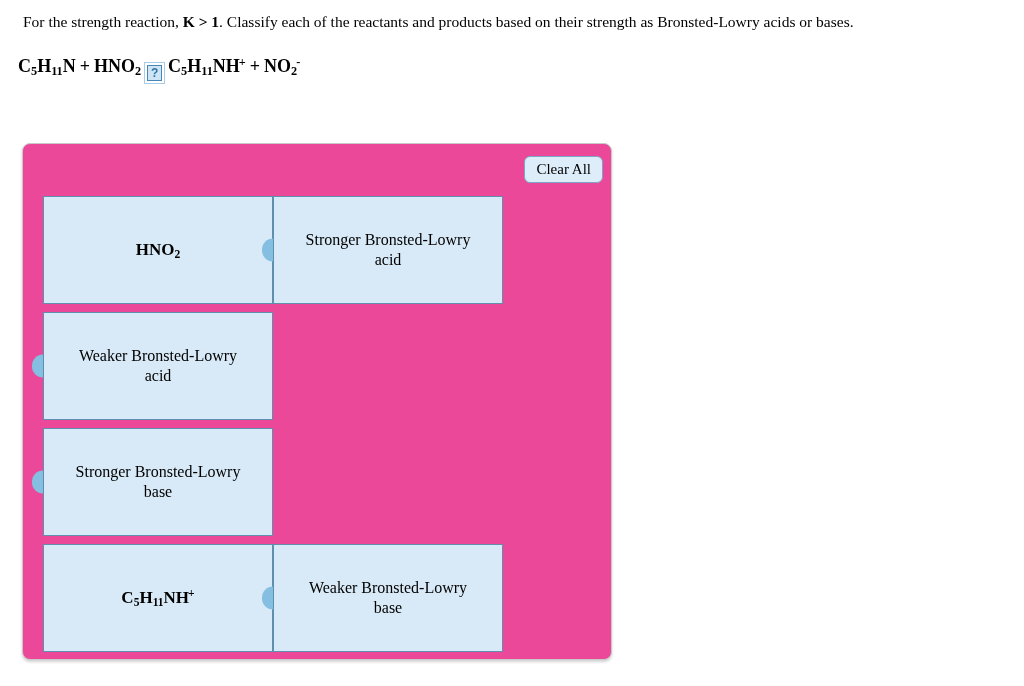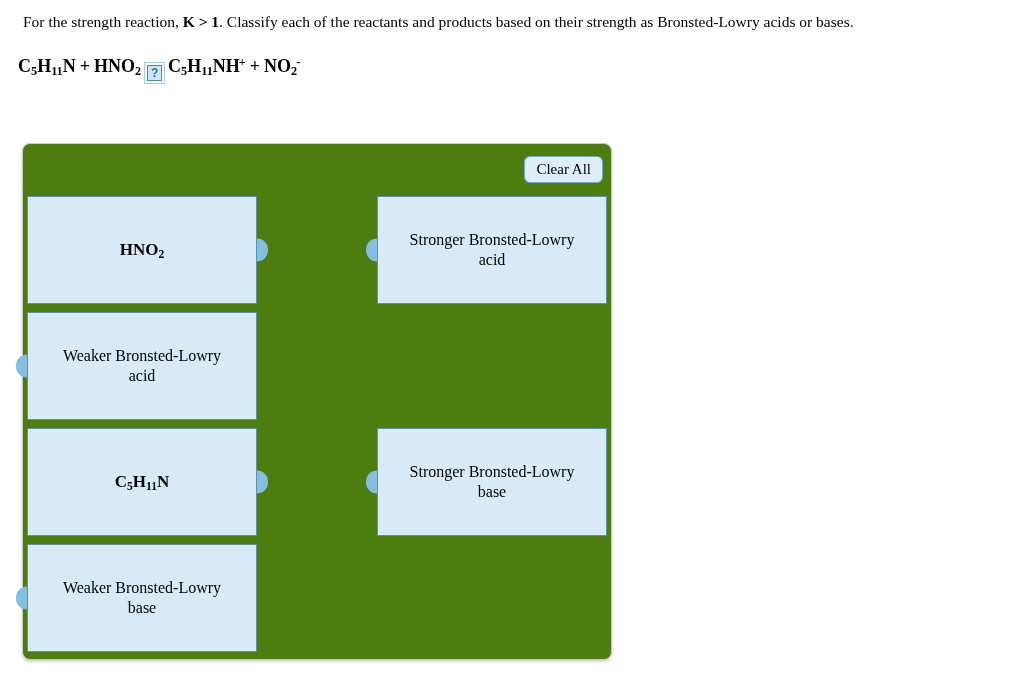--- a/index.html
+++ b/index.html
@@ -35,37 +35,37 @@
     align-items:center; justify-content:center;
     border:1px solid #4687b9; background:#cfe5f5;
     color:#2f74a8; font-family:"Liberation Sans","DejaVu Sans",sans-serif;
     font-size:12px; font-weight:bold; line-height:1;
   }
 
   
   .panel {
     position:absolute; left:22px; top:143px;
     width:590px; height:517px;
-    background:#4d7c0f;
+    background:#ec4899;
     border:1px solid #c9c9c9;
     border-radius:8px;
     box-shadow:0 2px 3px rgba(0,0,0,0.18);
   }
   .clear-all {
     position:absolute; top:12px; right:8px;
     font-family:"Liberation Serif","DejaVu Serif",serif;
     font-size:15px; color:#000;
     background:#ddedf9;
     border:1px solid #7aa6c8;
     border-radius:6px;
     padding:4px 11px;
     cursor:pointer;
   }
   .rows { position:absolute; top:52px; left:4px; right:4px; }
-  .row { display:flex; justify-content:space-between; margin-bottom:8px; }
+  .row { display:flex; margin-bottom:8px;margin-left:16px; }
   .card {
     position:relative;
     width:230px; height:108px;
     background:#d8eaf7;
     border:1px solid #5e8fae;
     display:flex; flex-direction:column;
     align-items:center; justify-content:center;
     text-align:center;
   }
   .chip-label { font-weight:bold; font-size:17px; }
@@ -104,31 +104,31 @@
     <div class="row">
       <div class="card">
         <span class="nub nub-in"></span>
         <span class="target-line">Weaker Bronsted-Lowry</span>
         <span class="target-line">acid</span>
       </div>
     </div>
 
     <div class="row">
       <div class="card">
-        <span class="chip-label"><span>C</span><sub>5</sub><span>H</span><sub>11</sub><span>N</span></span>
-        <span class="nub nub-out"></span>
-      </div>
-      <div class="card">
         <span class="nub nub-in"></span>
         <span class="target-line">Stronger Bronsted-Lowry</span>
         <span class="target-line">base</span>
       </div>
     </div>
 
     <div class="row">
+      <div class="card">
+        <span class="chip-label"><span>C</span><sub>5</sub><span>H</span><sub>11</sub><span>NH</span><sup>+</sup></span>
+        <span class="nub nub-out"></span>
+      </div>
       <div class="card">
         <span class="nub nub-in"></span>
         <span class="target-line">Weaker Bronsted-Lowry</span>
         <span class="target-line">base</span>
       </div>
     </div>
 
   </div>
 </div>
 

